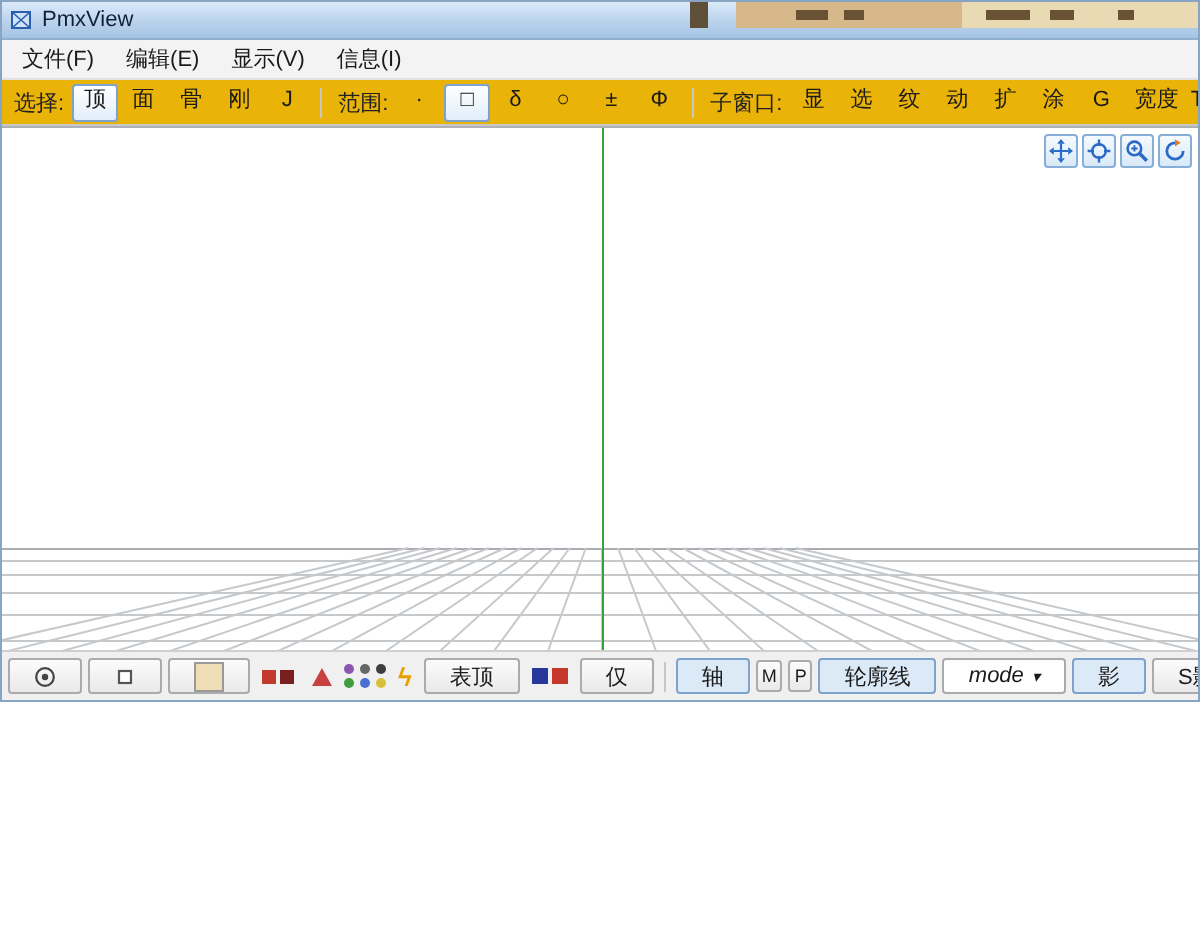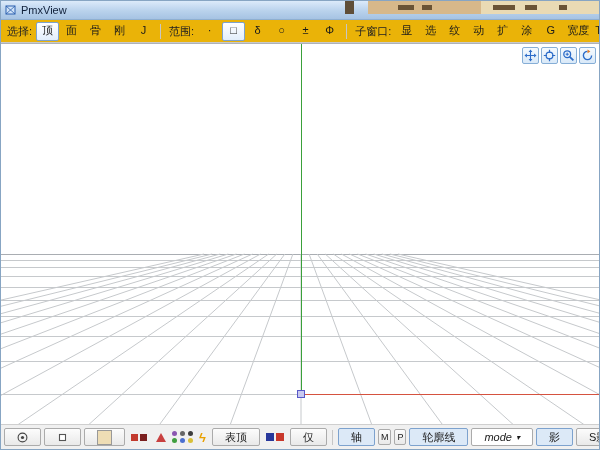--- a/index.html
+++ b/index.html
@@ -1,17 +1,17 @@
 <!DOCTYPE html>
 <html><head>
 <meta charset="utf-8">
 <style>
   html,body{margin:0;padding:0;background:#fff;}
   .window{
-    width:600px;height:450px;box-sizing:border-box;
+    width:600px;height:351px;box-sizing:border-box;
     border:1px solid #87a5c3;background:#f0f0f0;
     display:flex;flex-direction:column;position:relative;overflow:hidden;
     font-family:"Liberation Sans",sans-serif;color:#1a1a1a;
   }
   
   .titlebar{
     flex:0 0 18px;display:flex;align-items:center;gap:4px;padding:0 4px;
     background:linear-gradient(#dceafa,#b9d2ec 55%,#a6c3e3);
     border-bottom:1px solid #8fafd0;font-size:11px;
   }
@@ -79,20 +79,26 @@
   <div class="frag" style="left:367px;width:113px;background:#d7b88a;">
     <i style="left:30px;width:16px;"></i>
       <i style="left:54px;width:10px;"></i>
   </div>
   <div class="frag" style="left:480px;width:119px;background:#e9dab4;">
     <i style="left:12px;width:22px;"></i>
       <i style="left:44px;width:12px;"></i>
       <i style="left:78px;width:8px;"></i>
   </div>
 
+  <div class="menubar">
+    <span class="menu-item">文件(F)</span>
+    <span class="menu-item">编辑(E)</span>
+    <span class="menu-item">显示(V)</span>
+    <span class="menu-item">信息(I)</span>
+  </div>
 
   <div class="toolbar">
     <span class="tb-label">选择:</span>
     <span class="tb-btn pressed">顶</span>
     <span class="tb-btn">面</span>
     <span class="tb-btn">骨</span>
     <span class="tb-btn">刚</span>
     <span class="tb-btn">J</span>
     <span class="tb-sep"></span>
 

